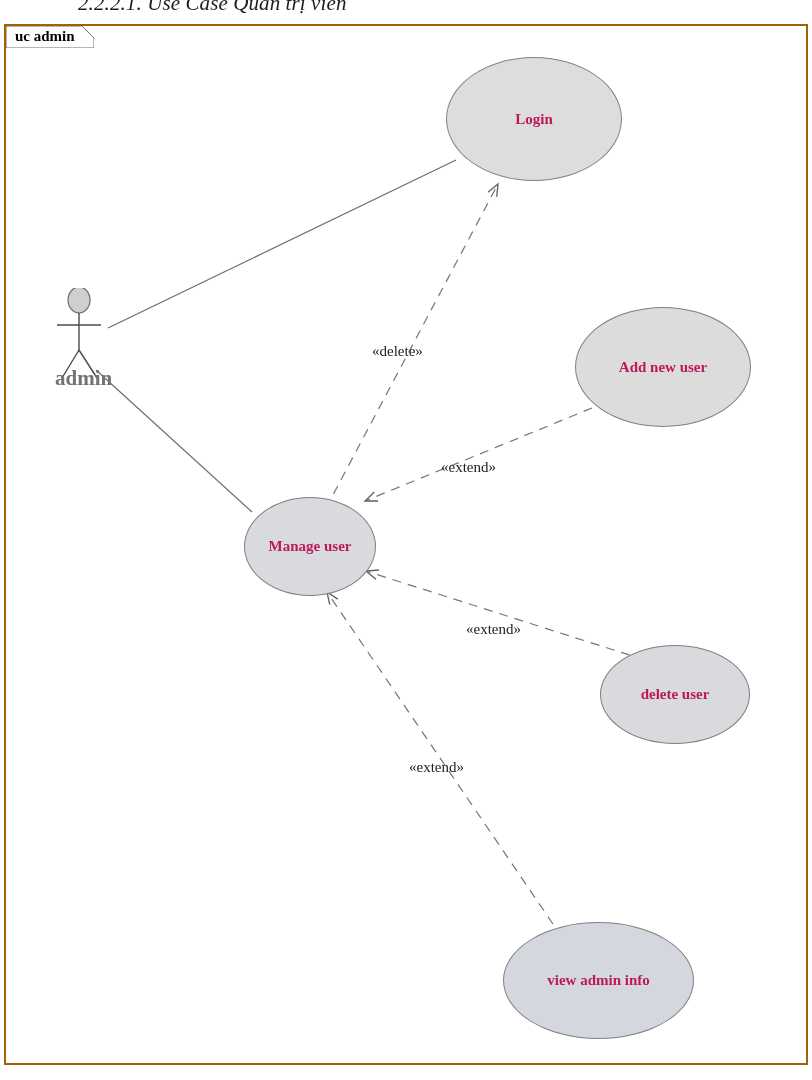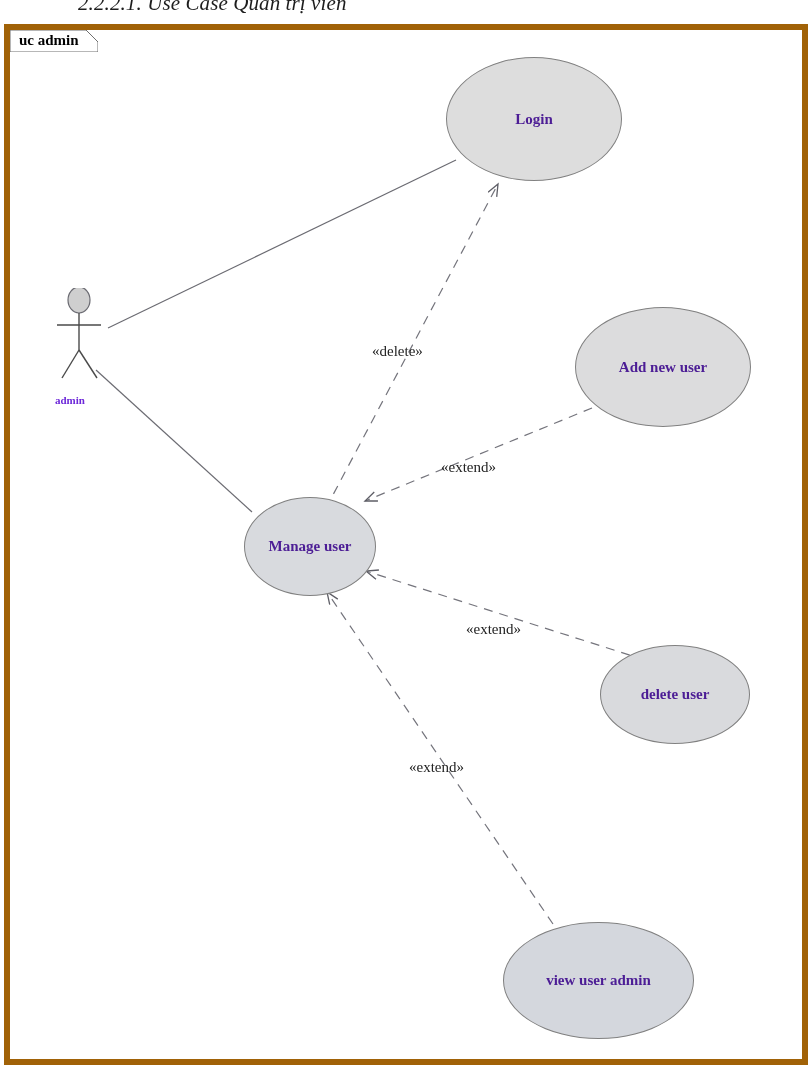--- a/index.html
+++ b/index.html
@@ -28,21 +28,21 @@
     letter-spacing: 0.1px;
   }
 
   
   #diagram-frame {
     position: absolute;
     left: 4px;
     top: 24px;
     width: 804px;
     height: 1041px;
-    border: 6px solid #a16207;
+    border: 2px solid #a16207;
     box-sizing: border-box;
     background: #ffffff;
   }
   #frame-label-tab {
     position: absolute;
     left: 0px;
     top: 0px;
     width: 88px;
     height: 22px;
   }
@@ -74,21 +74,21 @@
     border-radius: 50%;
     border: 1px solid #808080;
     box-sizing: border-box;
     display: flex;
     align-items: center;
     justify-content: center;
   }
   .usecase-label {
     font-family: "Liberation Serif", "DejaVu Serif", serif;
     font-weight: bold;
-    color: #4c1d95;
+    color: #be185d;
     white-space: nowrap;
     text-align: left;
   }
 
   #uc-login {
     left: 446px; top: 57px; width: 176px; height: 124px;
     background: #dddddd;
   }
   #uc-login .usecase-label { font-size: 15px; }
 
@@ -123,25 +123,24 @@
     top: 288px;
     width: 70px;
     height: 100px;
   }
   #actor-admin svg { display: block; }
   #actor-admin-label {
     position: absolute;
     left: 55px;
     top: 366px;
     font-family: "Liberation Serif", "DejaVu Serif", serif;
-    font-size: 11px;
+    font-size: 21px;
     font-weight: bold;
-    color: #6d28d9;
-    white-space: nowrap;
-    margin-top: 28px;
+    color: #737373;
+    white-space: nowrap;
   }
 
   
   .stereotype-label {
     position: absolute;
     font-family: "Liberation Serif", "DejaVu Serif", serif;
     font-size: 15px;
     color: #222222;
     white-space: nowrap;
     background: transparent;
@@ -208,21 +207,21 @@
 
 <div class="usecase" id="uc-manage-user">
   <span class="usecase-label">Manage user</span>
 </div>
 
 <div class="usecase" id="uc-delete-user">
   <span class="usecase-label">delete user</span>
 </div>
 
 <div class="usecase" id="uc-view-user-info">
-  <span class="usecase-label">view user admin</span>
+  <span class="usecase-label">view admin info</span>
 </div>
 
 <div class="stereotype-label" id="stereotype-include-login">«delete»</div>
 
 <div class="stereotype-label" id="stereotype-extend-add">«extend»</div>
 
 <div class="stereotype-label" id="stereotype-extend-delete">«extend»</div>
 
 <div class="stereotype-label" id="stereotype-extend-view">«extend»</div>
 

